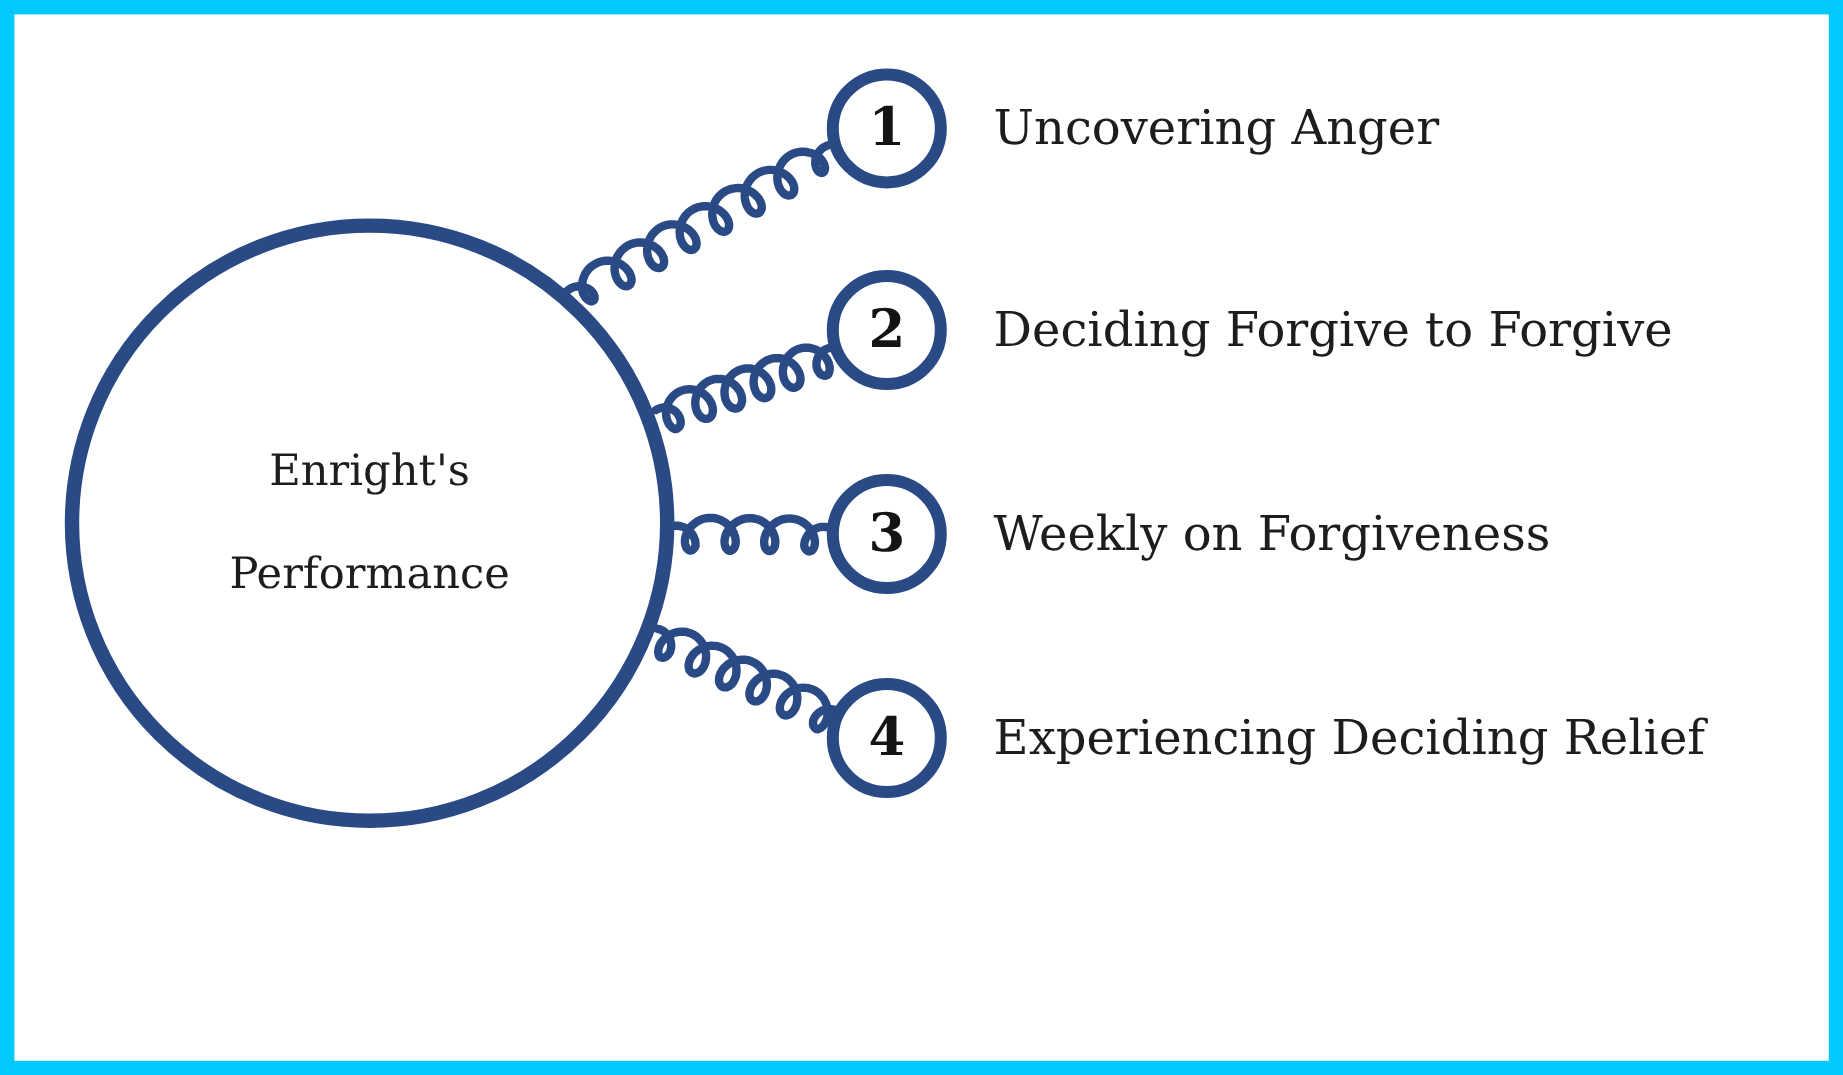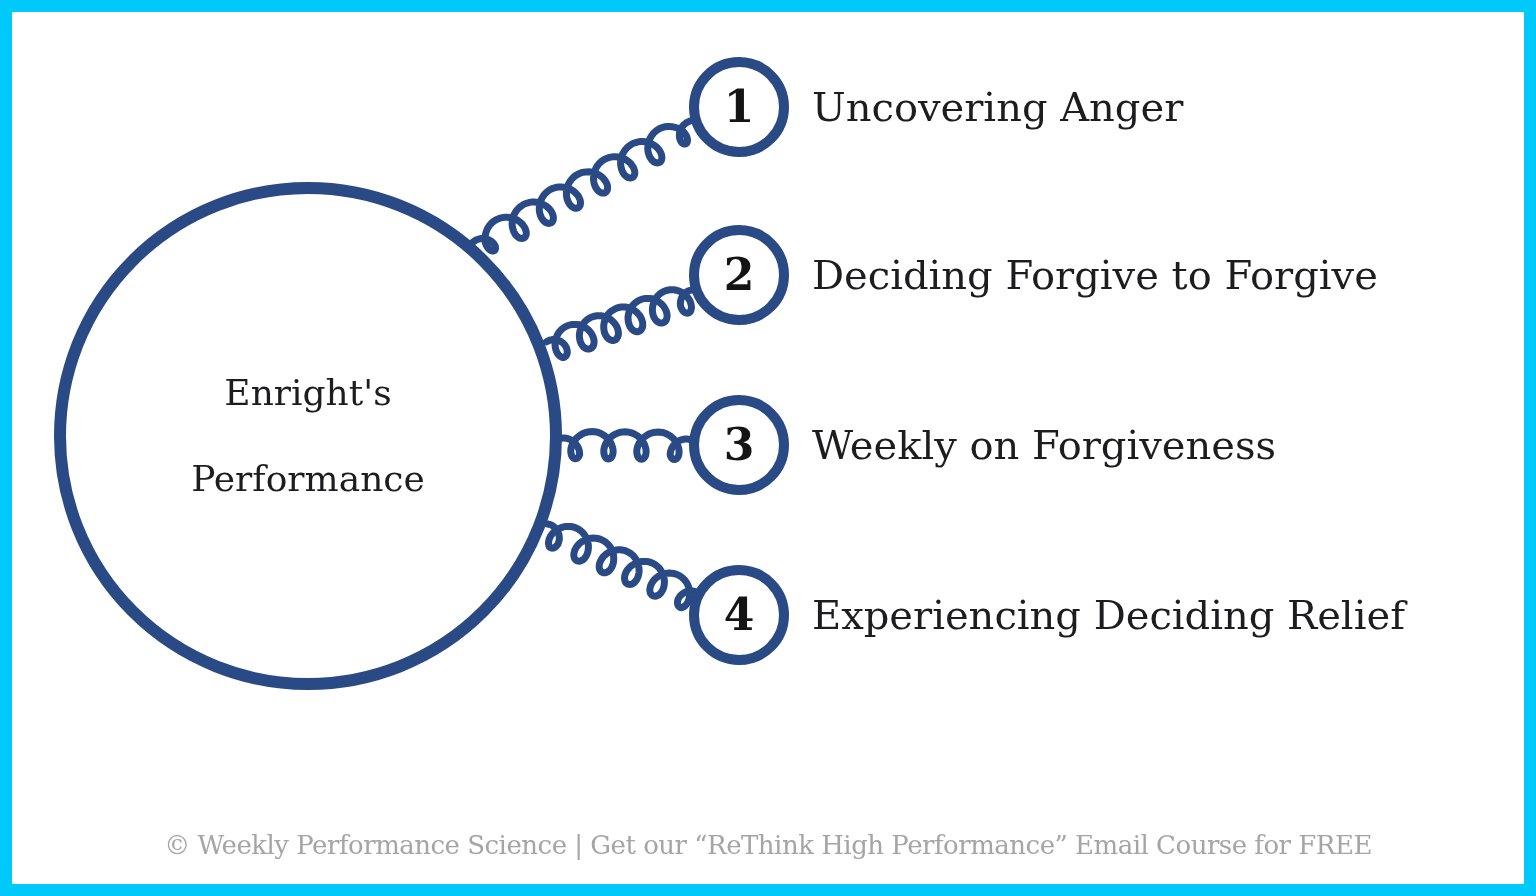--- a/index.html
+++ b/index.html
@@ -70,21 +70,21 @@
     justify-content: center;
     flex: 0 0 auto;
   }
   .num {
     font-size: 44px;
     font-weight: bold;
     color: #141414;
     line-height: 1;
   }
   .step-label {
-    margin-left: 23px;
+    margin-left: 39px;
     font-size: 40px;
     color: var(--ink, #1d1d1f);
     white-space: nowrap;
   }
   .footer {
     position: absolute;
     left: 0;
     right: 0;
     bottom: 24px;
     text-align: center;
@@ -131,15 +131,14 @@
     <div class="step-label">Weekly on Forgiveness</div>
   </div>
 
   <div class="step step-4">
     <div class="num-circle">
       <span class="num">4</span>
     </div>
     <div class="step-label">Experiencing Deciding Relief</div>
   </div>
 
-  <div class="footer">© Weekly Performance Science | Get our “ReThink High Performance” Email Course for FREE</div>
 
 </div>
 
 </body></html>

